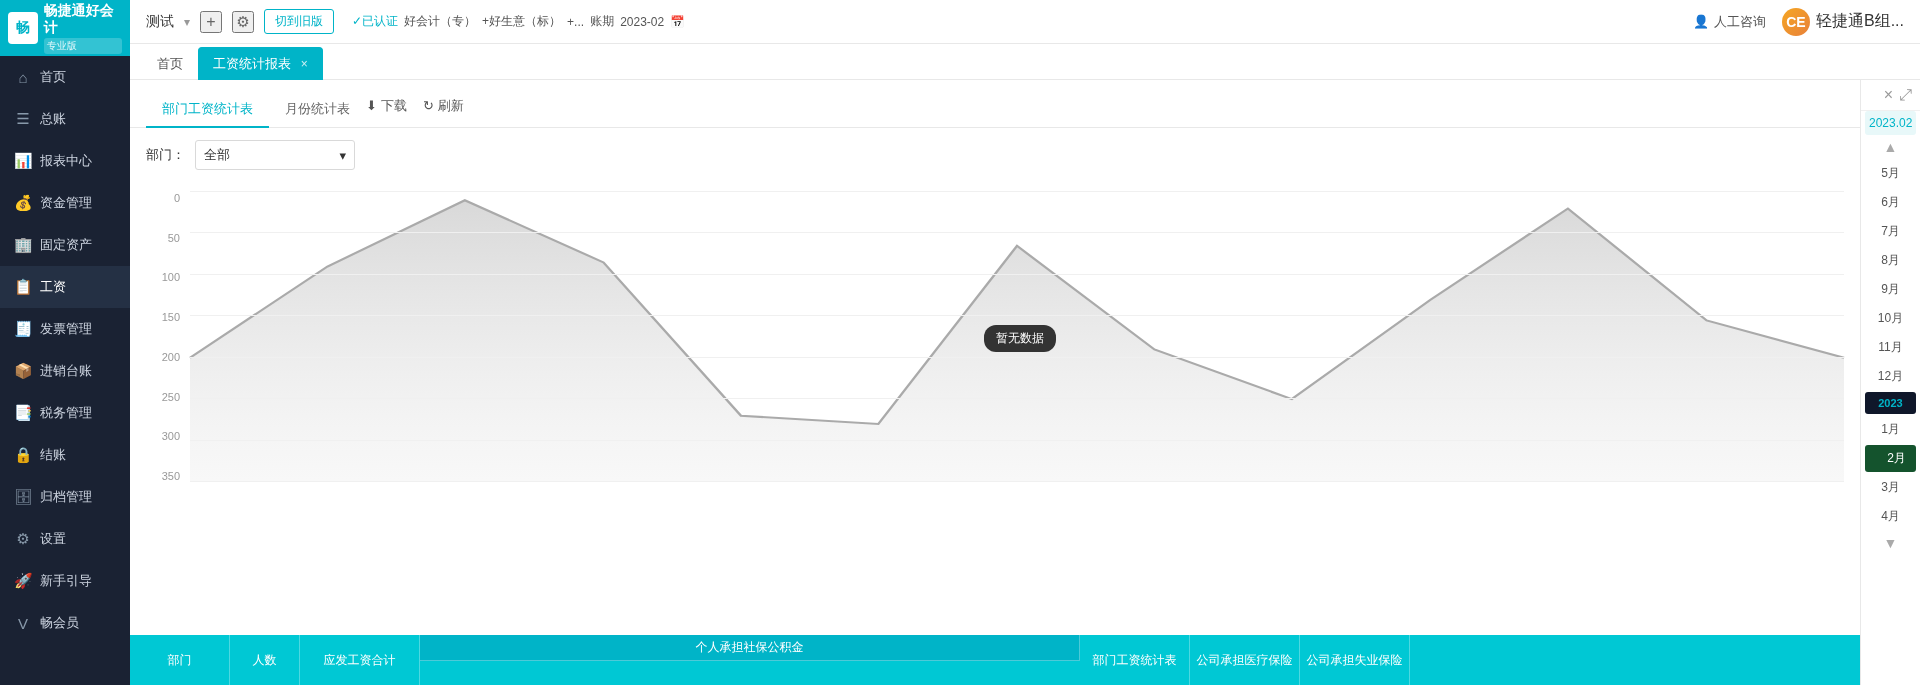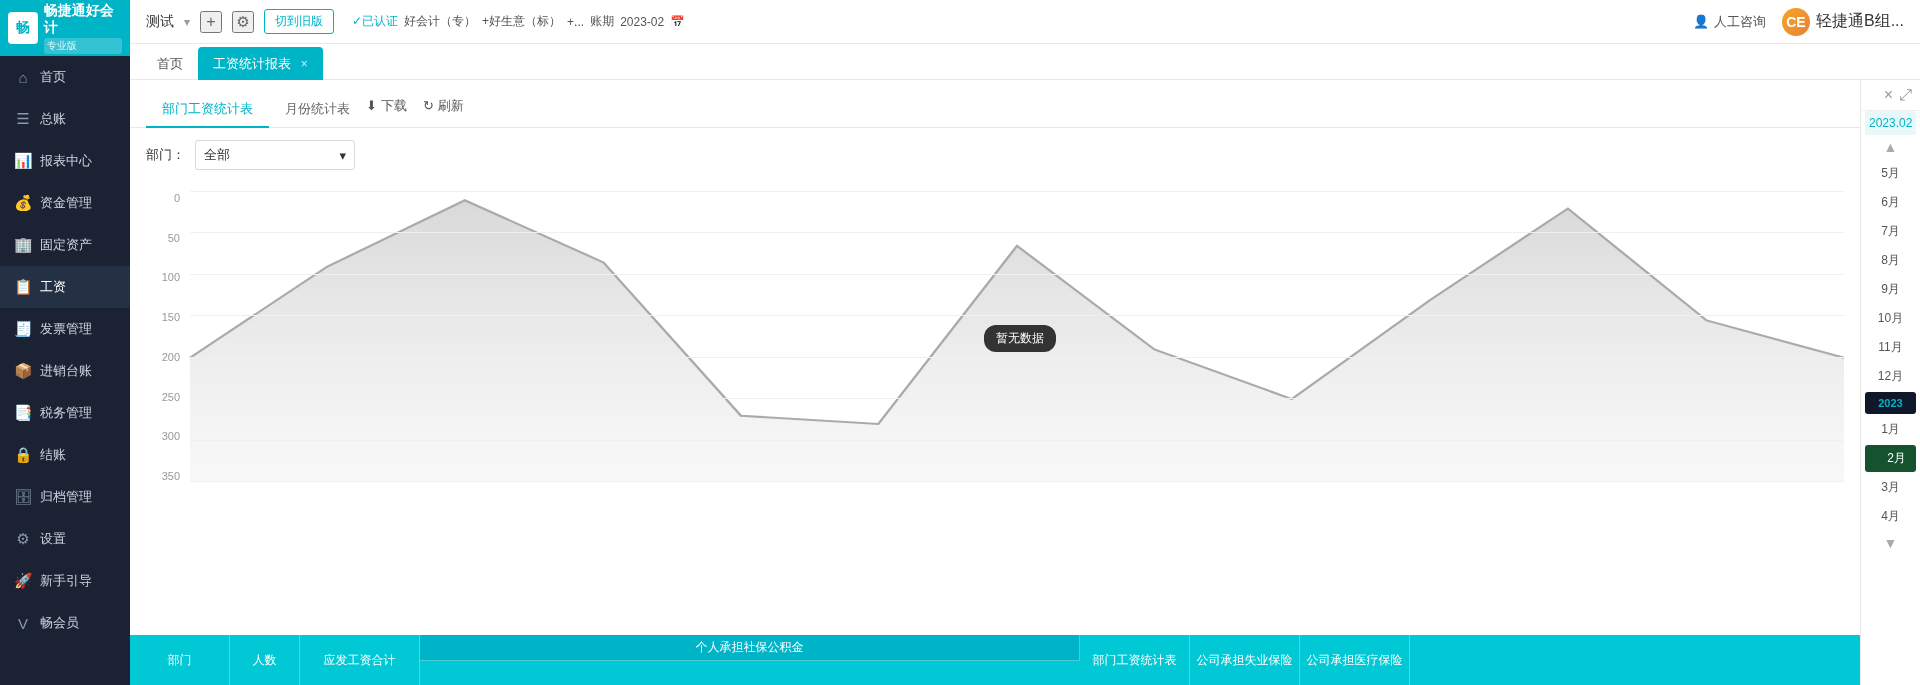--- a/index.html
+++ b/index.html
@@ -634,24 +634,24 @@
 
         <div class="table-col-group">
           <div class="table-col-group-header" style="width:660px;">
             <span>个人承担社保公积金</span>
           </div>
         </div>
         <div class="table-col" style="width:110px;">
           <span>部门工资统计表</span>
         </div>
         <div class="table-col" style="width:110px;">
+          <span>公司承担医疗保险</span>
+        </div>
+        <div class="table-col" style="width:110px;">
           <span>公司承担失业保险</span>
-        </div>
-        <div class="table-col" style="width:110px;">
-          <span>公司承担医疗保险</span>
         </div>
       </div>
 
     </div>
 
     <div class="right-panel">
       <div class="right-panel-close">
         <span class="panel-icon-btn">×</span>
         <span class="panel-icon-btn">⤢</span>
       </div>

